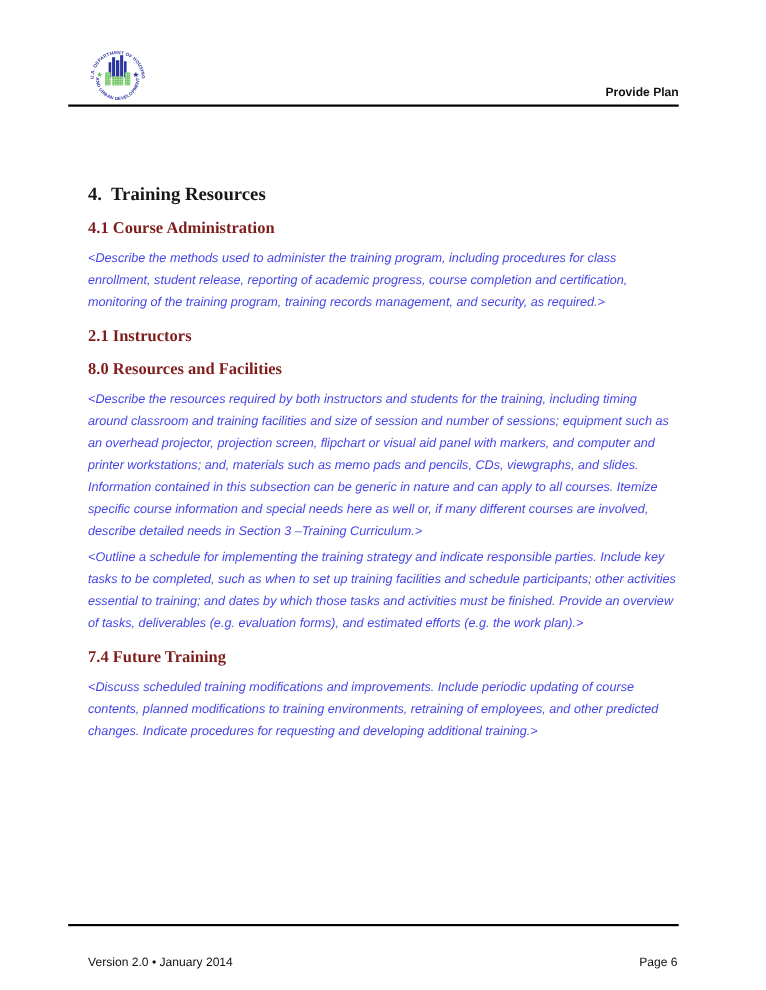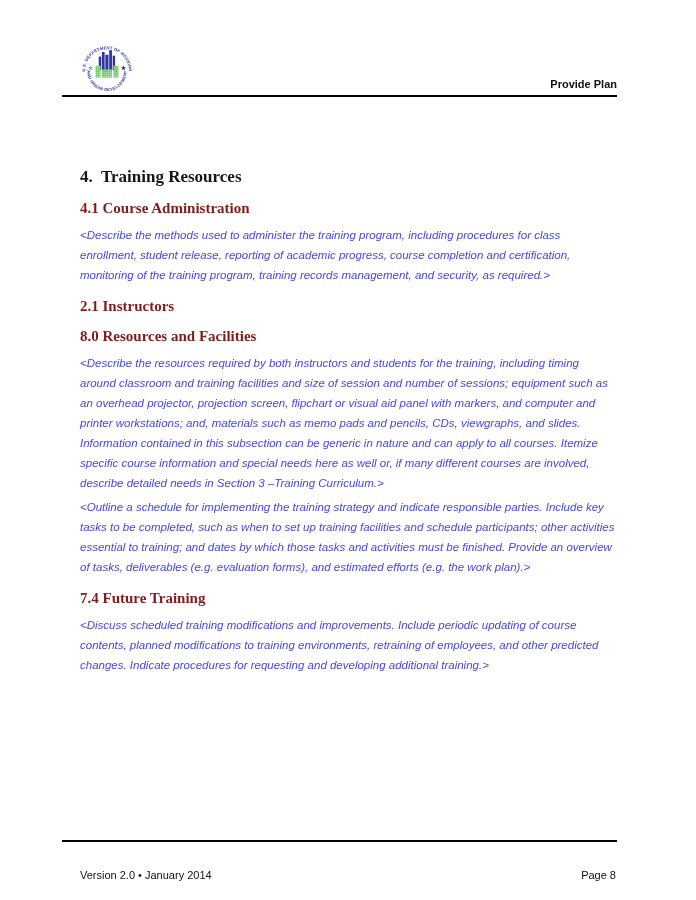--- a/index.html
+++ b/index.html
@@ -146,16 +146,16 @@
     <p class="placeholder">&lt;Outline a schedule for implementing the training strategy and indicate responsible parties. Include key tasks to be completed, such as when to set up training facilities and schedule participants; other activities essential to training; and dates by which those tasks and activities must be finished. Provide an overview of tasks, deliverables (e.g. evaluation forms), and estimated efforts (e.g. the work plan).&gt;</p>
 
     <h2 class="doc-h2">7.4 Future Training</h2>
     <p class="placeholder">&lt;Discuss scheduled training modifications and improvements. Include periodic updating of course contents, planned modifications to training environments, retraining of employees, and other predicted changes. Indicate procedures for requesting and developing additional training.&gt;</p>
 
   </div>
 
   <div class="rule rule-bottom"></div>
   <div class="footer-row">
     <span>Version 2.0 • January 2014</span>
-    <span>Page 8</span>
+    <span>Page 6</span>
   </div>
 
 </div>
 
 </body></html>

